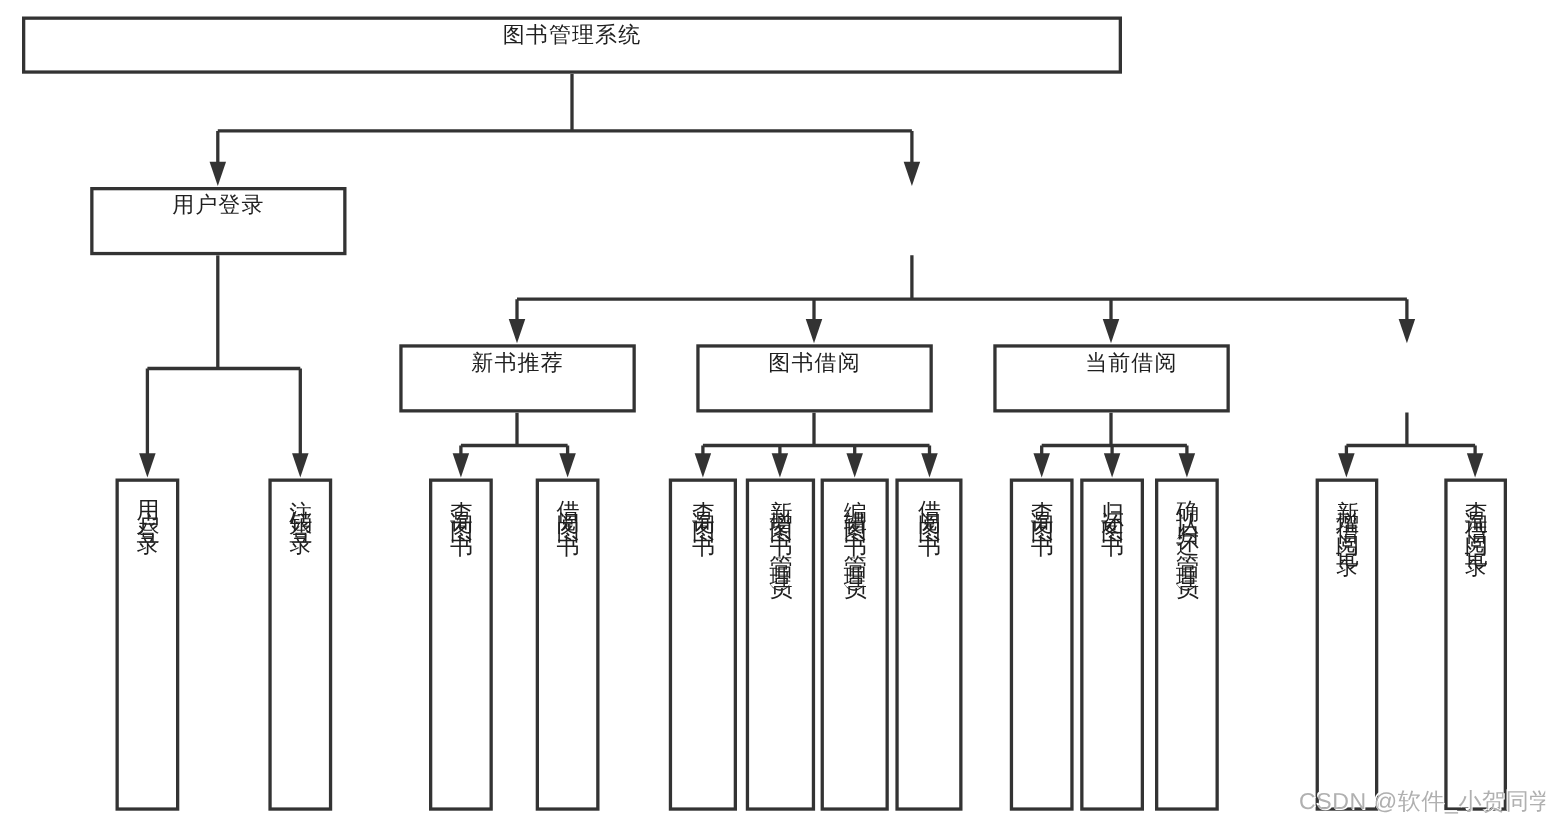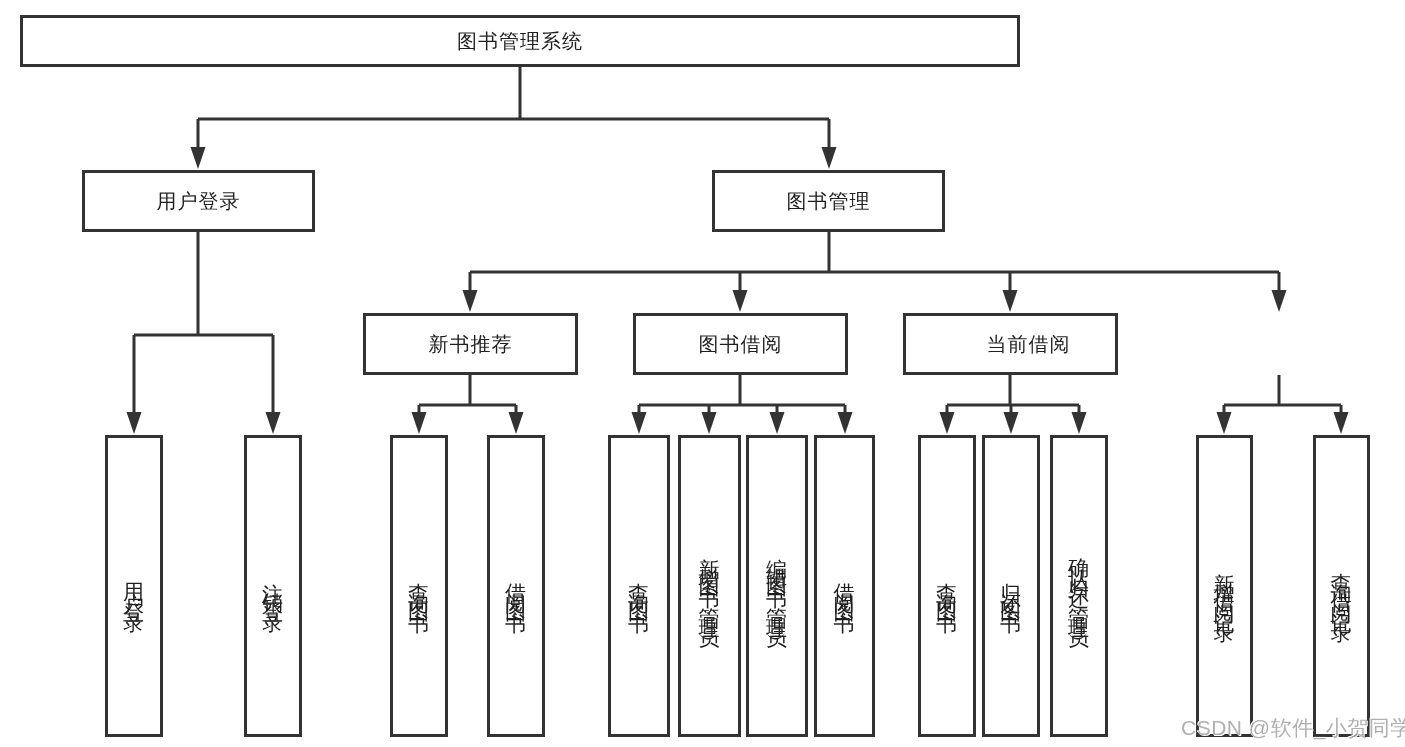--- a/index.html
+++ b/index.html
@@ -25,21 +25,20 @@
     position: absolute;
     left: 0; top: 0;
     width: 1405px; height: 747px;
     color: var(--color-line);
   }
   .node {
     position: absolute;
     border: 3px solid var(--color-line);
     background: var(--color-background);
     display: flex;
-    align-items: center;
     justify-content: center;
   }
   .node .hlabel {
     font-size: 20px;
     letter-spacing: 1px;
     white-space: nowrap;
     color: var(--color-text);
   }
   .leaf .vlabel {
     writing-mode: vertical-rl;
@@ -117,23 +116,20 @@
     </g>
   </svg>
 
   <div class="node" style="left:20px; top:15px; width:1000px; height:52px;">
     <span class="hlabel">图书管理系统</span>
   </div>
 
   <div class="node" style="left:82px; top:170px; width:233px; height:62px;">
     <span class="hlabel">用户登录</span>
   </div>
-  <div class="node" style="left:712px; top:170px; width:233px; height:62px;">
-    <span class="hlabel">图书管理</span>
-  </div>
 
   <div class="node" style="left:633px; top:313px; width:215px; height:62px;">
     <span class="hlabel">图书借阅</span>
   </div>
   <div class="node" style="left:363px; top:313px; width:215px; height:62px;">
     <span class="hlabel">新书推荐</span>
   </div>
   <div class="node" style="left:903px; top:313px; width:215px; height:62px;padding-left:36px;">
     <span class="hlabel">当前借阅</span>
   </div>

